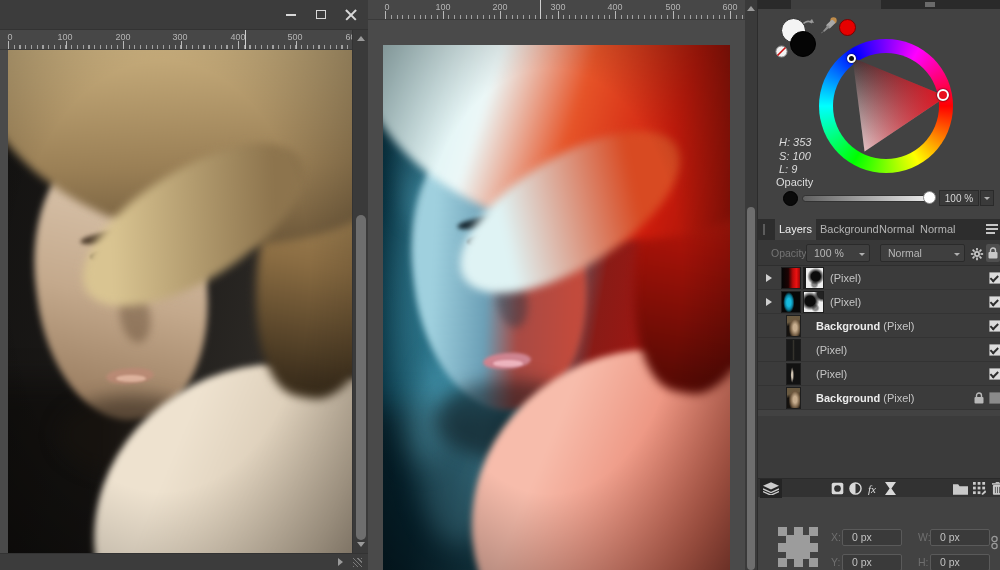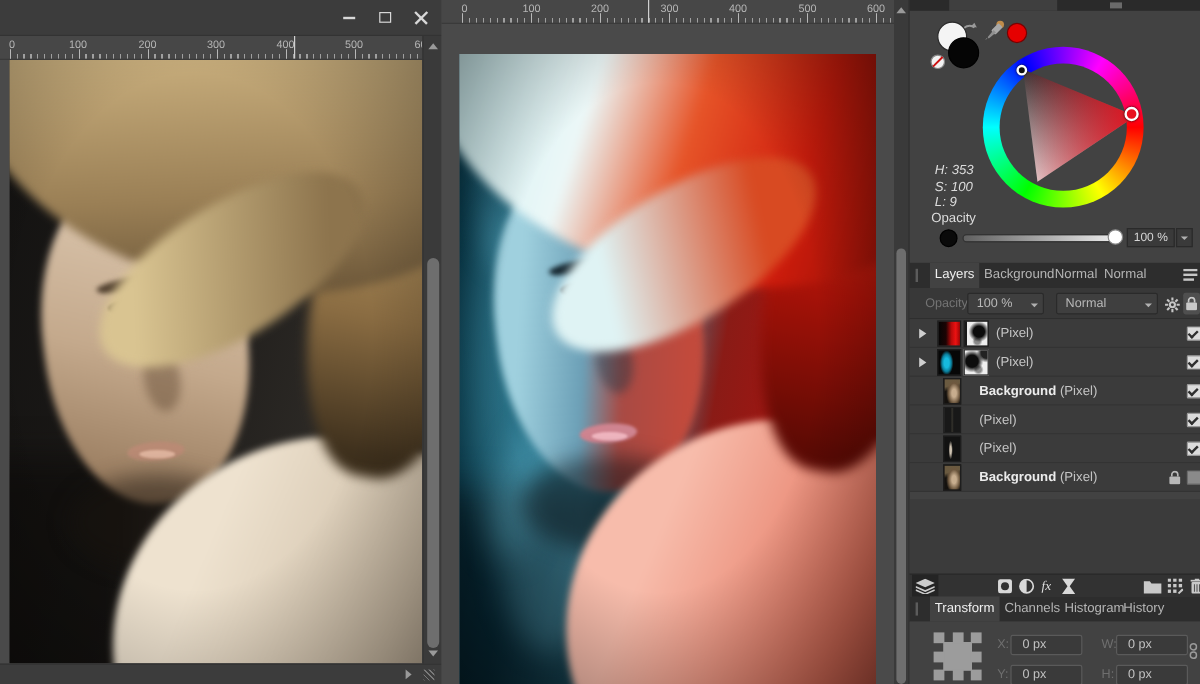--- a/index.html
+++ b/index.html
@@ -524,27 +524,20 @@
             <rect x="4" y="0" width="4" height="1.4" fill="#c9c9c9"></rect>
             <g stroke="#555" stroke-width="1">
               <line x1="3.7" y1="5.2" x2="3.7" y2="12"></line>
               <line x1="6" y1="5.2" x2="6" y2="12"></line>
               <line x1="8.3" y1="5.2" x2="8.3" y2="12"></line>
             </g>
           </svg>
       </div>
     </div>
 
-    <div class="tabbar tb-bottom">
-      <i class="handle"></i>
-      <div class="tab active" style="left:17px">Transform</div>
-      <div class="tab" style="left:75px">Channels</div>
-      <div class="tab" style="left:125px">Histogram</div>
-      <div class="tab" style="left:174px">History</div>
-    </div>
 
     <div class="transform">
       <div class="anchor">
         <i style="left:8px; top:8px; width:24px; height:24px;"></i>
         <i style="left:0; top:0; width:9px; height:9px;"></i>
           <i style="left:15.5px; top:0; width:9px; height:9px;"></i>
           <i style="left:31px; top:0; width:9px; height:9px;"></i>
         <i style="left:0; top:15.5px; width:9px; height:9px;"></i>
           <i style="left:31px; top:15.5px; width:9px; height:9px;"></i>
         <i style="left:0; top:31px; width:9px; height:9px;"></i>

